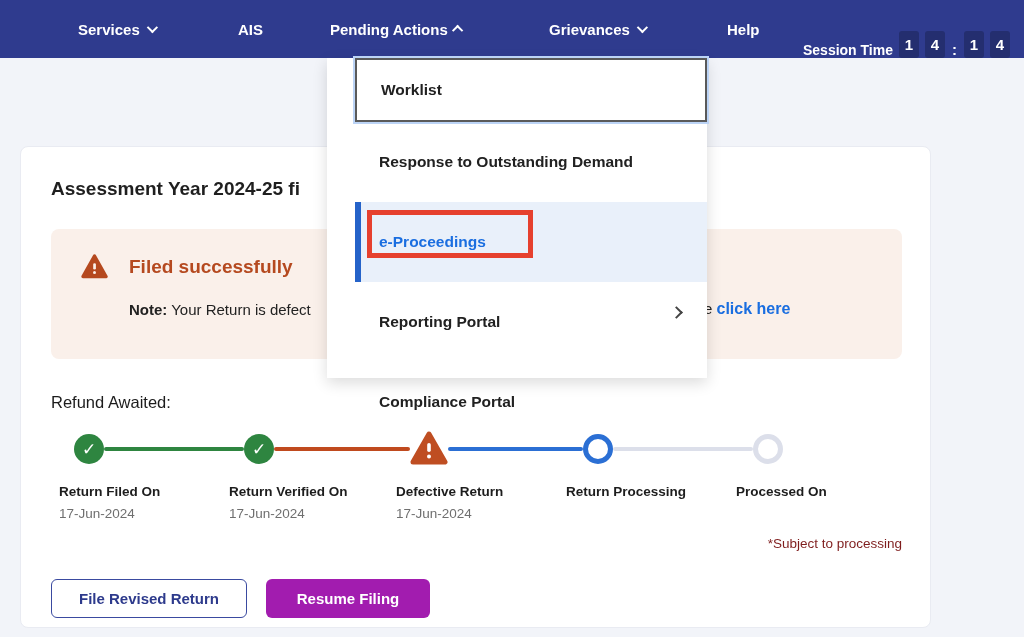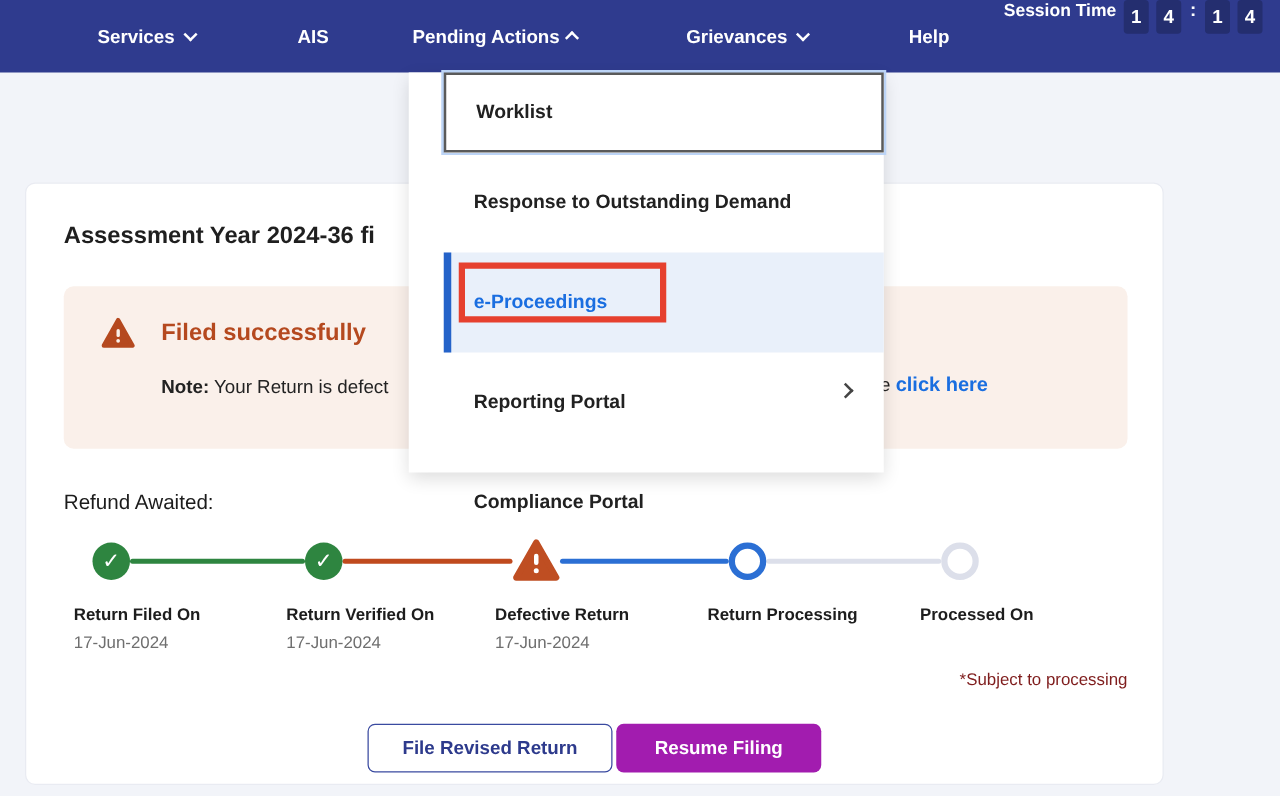--- a/index.html
+++ b/index.html
@@ -20,21 +20,21 @@
     position:absolute; left:0; top:0; width:1024px; height:58px;
     background:var(--navy); color:#fff;padding-left:16px;
   }
   .nav-item{
     position:absolute; top:0; height:58px; display:flex; align-items:center;
     font-size:15px; font-weight:700; color:#fff; cursor:pointer; gap:7px; white-space:nowrap;
   }
   .chev{width:8px;height:8px;border-right:2px solid #fff;border-bottom:2px solid #fff;display:inline-block;}
   .chev.down{transform:rotate(45deg) translateY(-2px);}
   .chev.up{transform:rotate(-135deg) translateY(-2px);}
-  .session{position:absolute; right:14px; top:0; height:58px; display:flex; align-items:flex-start; gap:6px;}
+  .session{position:absolute; right:14px; top:0; height:58px; display:flex; align-items:flex-end; gap:6px;}
   .session-label{font-size:14px; font-weight:700;}
   .digit{
     width:20px;height:27px;background:var(--navy-dark);border-radius:3px;
     display:flex;align-items:center;justify-content:center;font-size:15px;font-weight:700;
   }
   .colon{font-size:15px;font-weight:700;margin:0 1px;}
   
   .card{
     position:absolute; left:20px; top:146px; width:911px; height:482px;
     background:var(--card-bg); border:1px solid #e9ebf2; border-radius:8px;
@@ -66,21 +66,21 @@
   .dot.done{background:var(--green); color:#fff; display:flex; align-items:center; justify-content:center;
             font-size:17px; font-weight:700;}
   .dot.ring-blue{background:#fff; border:5px solid var(--blue);}
   .dot.ring-gray{background:#fff; border:5px solid var(--gray-line);}
   .tri{position:absolute; top:-3px; width:38px; height:36px;}
   .steps-labels{position:relative; margin-top:19px; height:46px; width:851px;}
   .step-lab{position:absolute; top:0; width:160px; font-size:13.5px; font-weight:700; color:#1d1d1d;}
   .step-date{position:absolute; top:22px; width:160px; font-size:13.5px; color:var(--text-gray);}
   .footnote{margin-top:6px; text-align:right; font-size:13.5px; color:#7f1d1d; width:851px;}
   
-  .btn-row{margin-top:28px; display:flex; gap:3px;justify-content:center;}
+  .btn-row{margin-top:28px; display:flex; gap:19px;}
   .btn{height:39px; border-radius:6px; font-size:15px; font-weight:700; cursor:pointer;
        display:flex; align-items:center; justify-content:center;
        font-family:"Liberation Sans","DejaVu Sans",sans-serif;}
   .btn.secondary{width:196px; background:#fff; border:1.5px solid #3a4aa0; color:#2d3a8c;}
   .btn.primary{width:164px; background:#a21caf; border:none; color:#fff;}
   
   .menu{
     position:absolute; left:327px; top:58px; width:380px; height:320px;
     background:#fff; box-shadow:0 5px 14px rgba(0,0,0,.14); z-index:10;padding-left:28px;
   }
@@ -130,21 +130,21 @@
     <span class="session-label">Session Time</span>
     <span class="digit">1</span>
     <span class="digit">4</span>
     <span class="colon">:</span>
     <span class="digit">1</span>
     <span class="digit">4</span>
   </div>
 </div>
 
 <div class="card">
-  <h1>Assessment Year 2024-36 fi</h1>
+  <h1>Assessment Year 2024-25 fi</h1>
 
   <div class="alert">
     <div class="alert-titlerow">
       <svg class="warn-svg" viewBox="0 0 27 25">
         <path d="M13.5 2 L25 22.5 H2 Z" fill="#b5491f" stroke="#b5491f" stroke-width="3.4" stroke-linejoin="round"></path>
         <rect x="12.2" y="9.2" width="2.7" height="6.4" rx="1.3" fill="#faf0ea"></rect>
         <circle cx="13.5" cy="18.6" r="1.5" fill="#faf0ea"></circle>
       </svg>
       <span class="alert-title">Filed successfully</span>
     </div>

